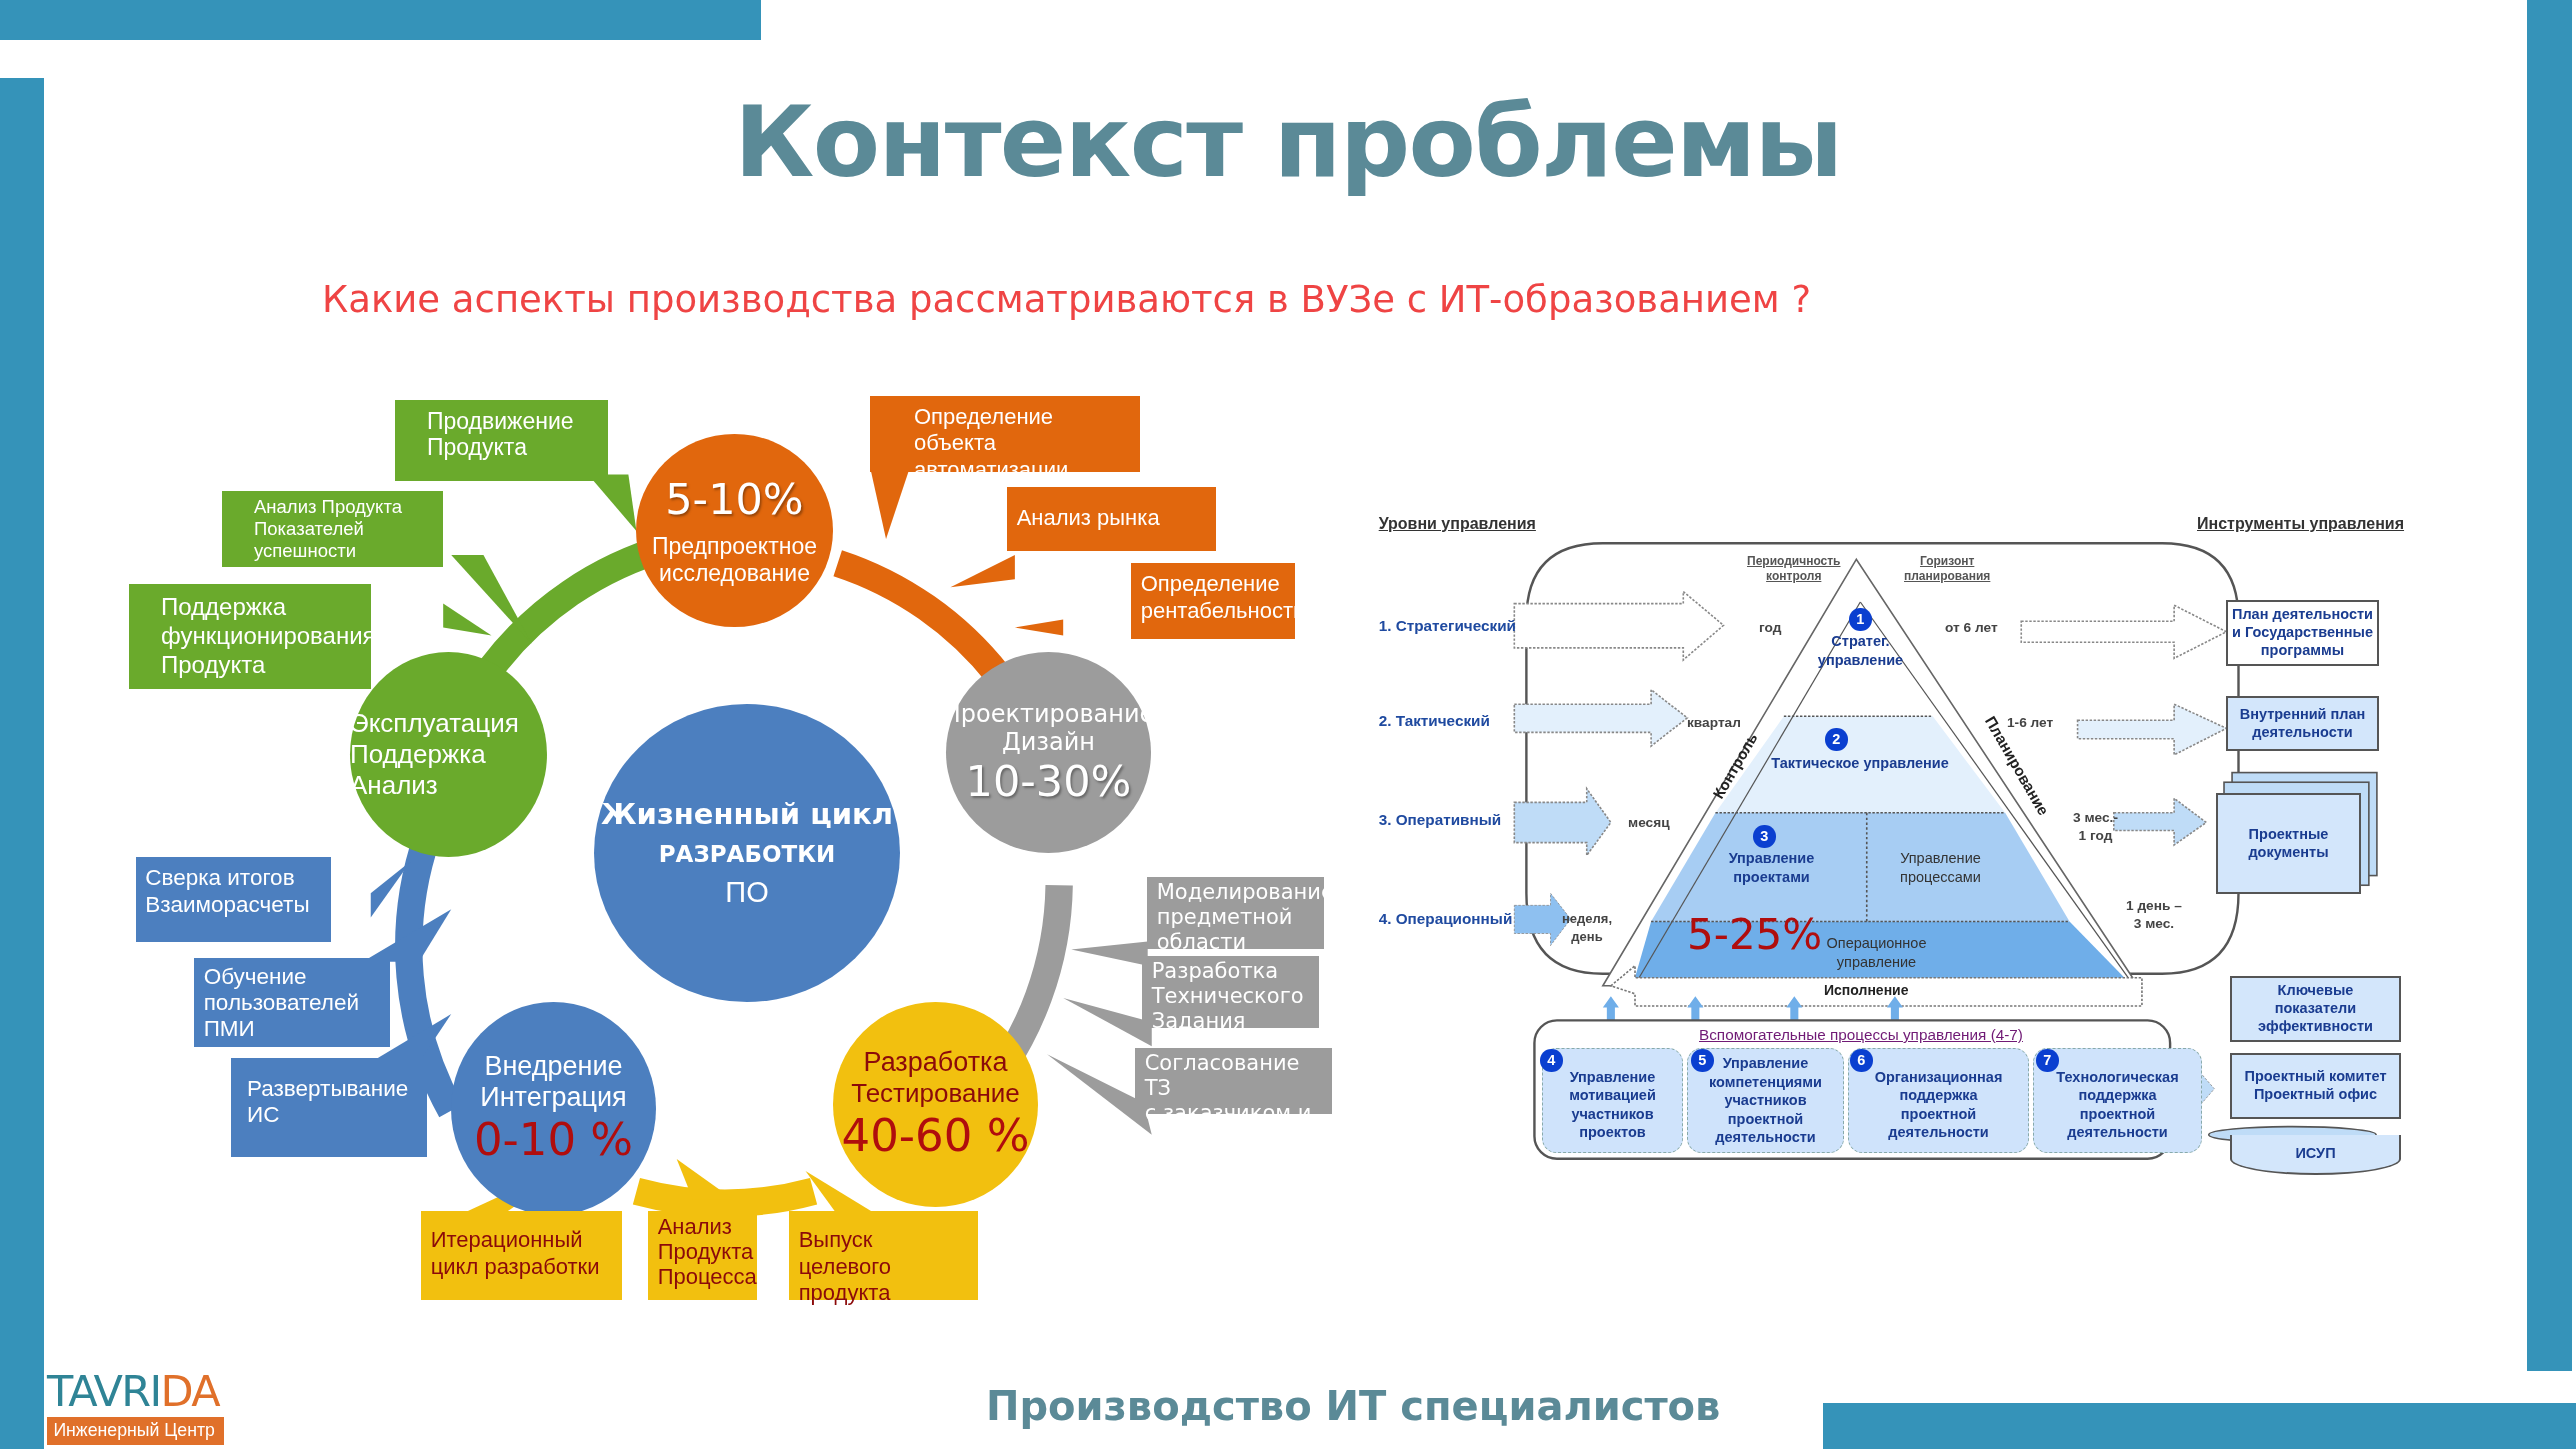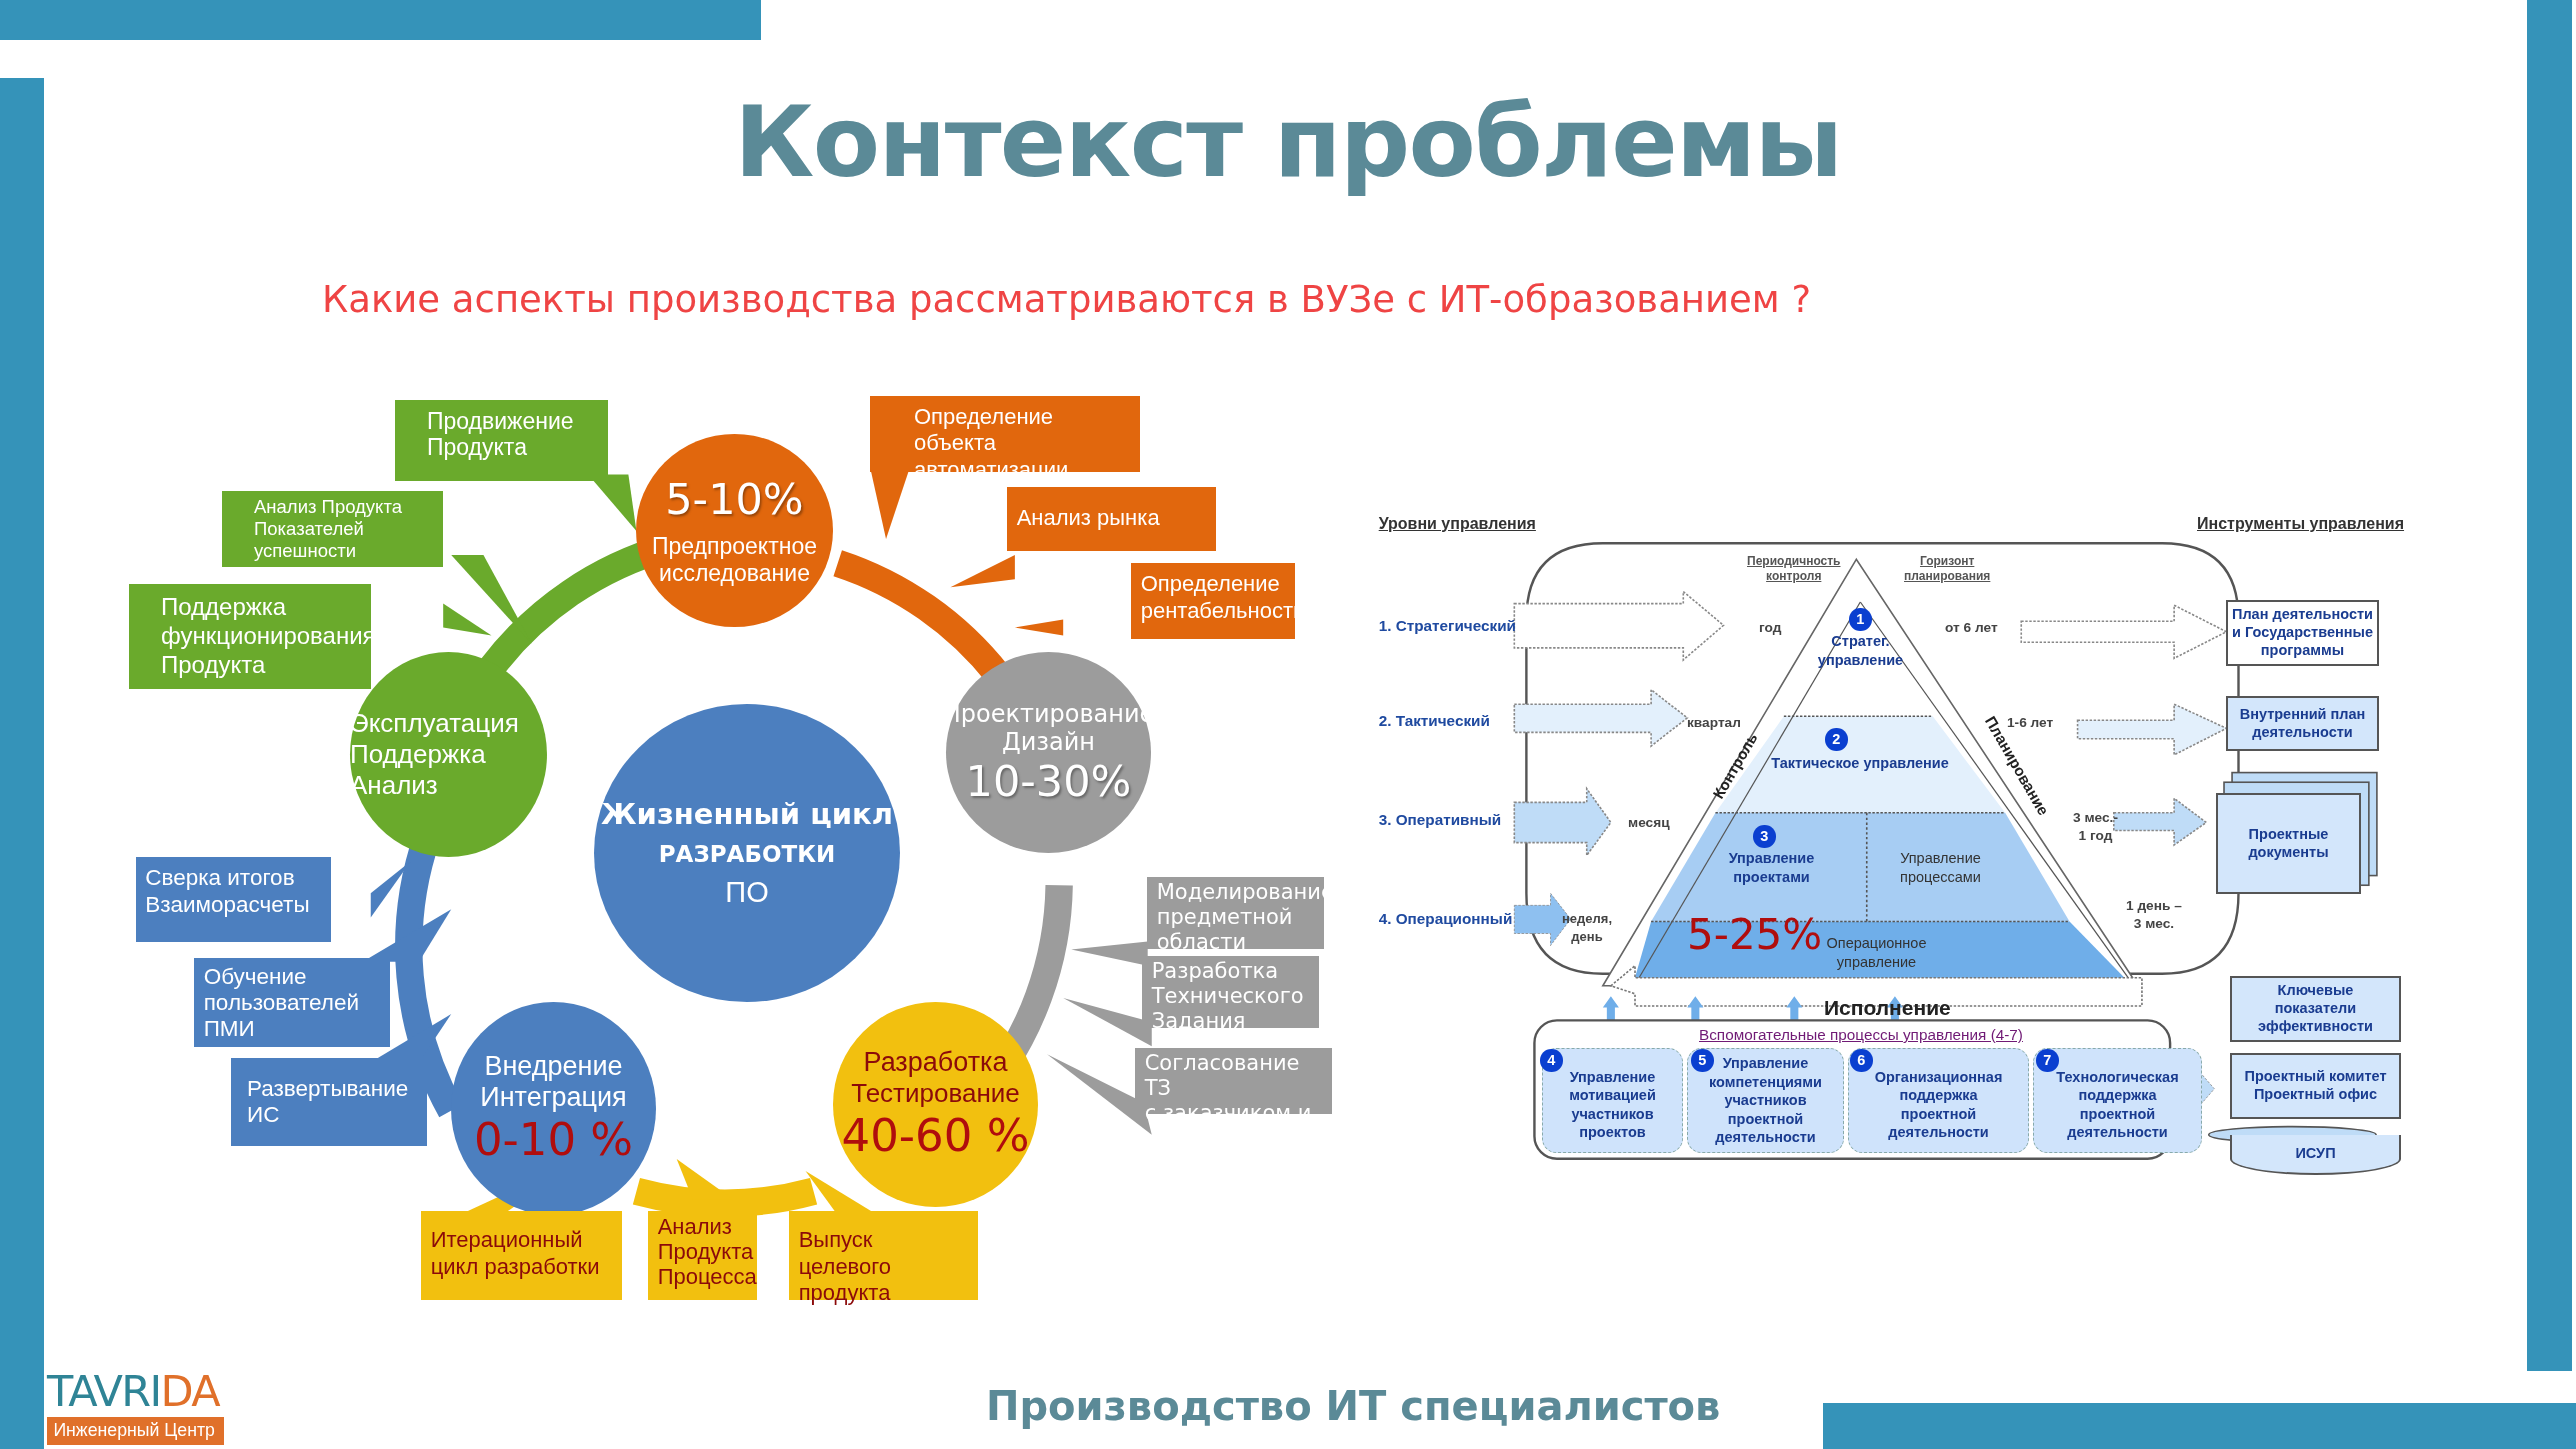--- a/index.html
+++ b/index.html
@@ -168,21 +168,21 @@
 
   <div class="lbl blue" style="left:22.5px;top:471px;width:195px;height:85px;font-size:22.5px;">
     <div>Сверка итогов</div>
     <div>Взаиморасчеты</div>
   </div>
   <div class="lbl blue" style="left:81px;top:572px;width:196px;height:89px;font-size:22.5px;line-height:26px;padding-top:6.4px;">
     <div>Обучение</div>
     <div>пользователей</div>
     <div>ПМИ</div>
   </div>
-  <div class="lbl blue" style="left:118px;top:672px;width:196px;height:88px;font-size:22.5px;padding-top:17.7px;padding-left:16px;">
+  <div class="lbl blue" style="left:118px;top:672px;width:196px;height:99px;font-size:22.5px;padding-top:17.7px;padding-left:16px;">
     <div>Развертывание</div>
     <div>ИС</div>
   </div>
 </div>
 
 <div class="abs" style="left:1369px;top:499px;width:1047px;height:692px;">
   <svg class="abs" style="left:0;top:0" width="1047" height="692" viewBox="0 0 1300 860">
 
     <path d="M 195 490 L 195 150 Q 195 55 290 55 L 985 55 Q 1080 55 1080 150 L 1080 490 Q 1080 590 985 590 L 290 590 Q 195 590 195 490 Z" fill="none" stroke="#555" stroke-width="3"></path>
 
@@ -255,21 +255,21 @@
     <div>3 мес.-</div>
     <div>1 год</div>
   </div>
   <div class="rd-text" style="left:757px;top:398px;font-size:13.7px;color:#444;text-align:center;line-height:17.7px;">
     <div>1 день –</div>
     <div>3 мес.</div>
   </div>
 
   <div class="rd-text" style="left:330px;top:258px;transform:rotate(-60deg);font-size:15.3px;color:#222;">Контроль</div>
   <div class="rd-text" style="left:592px;top:258px;transform:rotate(60deg);font-size:15.3px;color:#222;">Планирование</div>
-  <div class="rd-text" style="left:455px;top:497px;font-size:21px;color:#222;">Исполнение</div>
+  <div class="rd-text" style="left:455px;top:483px;font-size:14px;color:#222;">Исполнение</div>
 
   <div class="num-badge" style="left:480px;top:109px;">1</div>
   <div class="rd-text" style="left:439px;top:133px;width:105px;text-align:center;color:#1a3c90;font-size:14.5px;line-height:19.3px;">
     <div>Стратег.</div>
     <div>управление</div>
   </div>
   <div class="num-badge" style="left:456px;top:229px;">2</div>
   <div class="rd-text" style="left:362px;top:256px;width:258px;text-align:center;color:#1a3c90;font-size:14.5px;">Тактическое управление</div>
   <div class="num-badge" style="left:384px;top:326px;">3</div>
   <div class="rd-text" style="left:354px;top:350px;width:97px;text-align:center;color:#1a3c90;font-size:14.5px;line-height:19.3px;">

